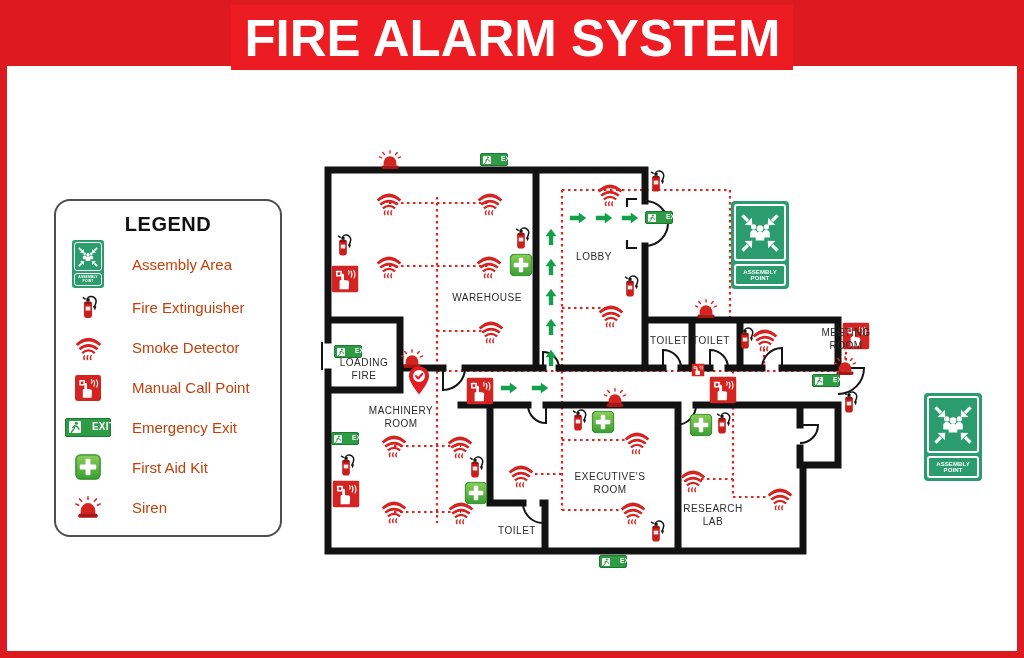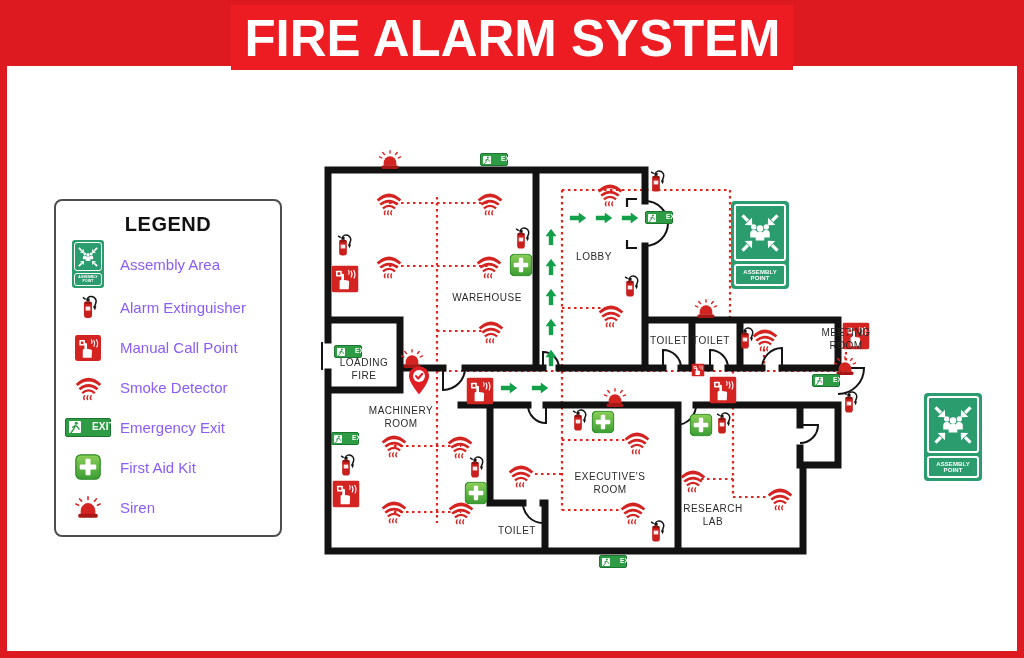--- a/index.html
+++ b/index.html
@@ -5,26 +5,26 @@
   html,body{margin:0;padding:0;background:#ffffff;font-family:"Liberation Sans",sans-serif;}
   .page{position:relative;width:1024px;height:658px;background:#fff;overflow:hidden;}
   .edge{position:absolute;background:#DC1A1F;}
   .edge-l{left:0;top:0;bottom:0;width:7px;}
   .edge-r{right:0;top:0;bottom:0;width:7px;}
   .edge-b{left:0;right:0;bottom:0;height:7px;}
   .banner{position:absolute;left:0;top:0;right:0;height:66px;background:#DC1A1F;}
   .title-box{position:absolute;left:50%;top:5px;transform:translateX(-50%);width:562px;height:65px;background:#ED1B22;display:flex;align-items:center;justify-content:center;}
   .title-box h1{margin:0;color:#fff;font-size:52px;font-weight:bold;letter-spacing:0px;white-space:nowrap;transform:scaleX(.98);}
   
-  .legend{position:absolute;left:54px;top:199px;width:228px;height:338px;background:#fff;border:2px solid #4e4e4e;border-radius:8px;box-sizing:border-box;display:flex;flex-direction:column;padding:6px 10px 8px 10px;}
+  .legend{position:absolute;left:54px;top:199px;width:228px;height:338px;background:#fff;border:2px solid #4e4e4e;border-radius:16px;box-sizing:border-box;display:flex;flex-direction:column;padding:6px 10px 8px 10px;}
   .legend-title{font-size:20px;font-weight:bold;color:#111;text-align:center;letter-spacing:.5px;margin:6px 0 4px;}
   #legend-rows{flex:1;display:flex;flex-direction:column;}
   .legend-row{flex:1;display:flex;align-items:center;gap:10px;}
   .li-cell{width:44px;display:flex;align-items:center;justify-content:center;flex:0 0 auto;}
-  .li-label{font-size:15px;color:#8b5cf6;}
+  .li-label{font-size:15px;color:#c2410c;margin-left:12px;}
   
   #plan{position:absolute;left:0;top:0;pointer-events:none;}
   #label-layer{position:absolute;left:0;top:0;width:1024px;height:658px;pointer-events:none;}
   .room-label{position:absolute;transform:translate(-50%,-50%);font-size:10px;color:#2a2a2a;letter-spacing:.5px;text-align:center;white-space:pre-line;line-height:1.3;}
   
   .exit-sign{position:absolute;display:flex;align-items:center;gap:2px;width:28px;height:13px;background:#2E9B45;border:1px solid #1c7630;border-radius:2px;padding:1px 2px;box-sizing:border-box;}
   .exit-man{background:#fff;width:8px;height:8px;flex:0 0 auto;display:block;border-radius:1px;}
   .exit-man svg{display:block;width:100%;height:100%;}
   .exit-label{color:#fff;font-weight:bold;font-size:6.5px;letter-spacing:.2px;line-height:1;padding-left:8px;}
   .exit-sign.lg{position:static;width:46px;height:19px;gap:3px;padding:2px 3px;}
@@ -336,37 +336,37 @@
             </span>
           </span>
           <span class="li-label">Assembly Area</span>
         </div>
         <div class="legend-row">
           <span class="li-cell">
             <svg width="22" height="32" viewBox="0 0 24 34">
               <use href="#sym-ext"></use>
             </svg>
           </span>
-          <span class="li-label">Alarm Extinguisher</span>
+          <span class="li-label">Fire Extinguisher</span>
+        </div>
+        <div class="legend-row">
+          <span class="li-cell">
+            <svg width="31" height="27" viewBox="0 0 28 24">
+              <use href="#sym-smoke"></use>
+            </svg>
+          </span>
+          <span class="li-label">Smoke Detector</span>
         </div>
         <div class="legend-row">
           <span class="li-cell">
             <svg width="26" height="26" viewBox="0 0 24 24">
               <use href="#sym-callpoint"></use>
             </svg>
           </span>
           <span class="li-label">Manual Call Point</span>
-        </div>
-        <div class="legend-row">
-          <span class="li-cell">
-            <svg width="31" height="27" viewBox="0 0 28 24">
-              <use href="#sym-smoke"></use>
-            </svg>
-          </span>
-          <span class="li-label">Smoke Detector</span>
         </div>
         <div class="legend-row">
           <span class="li-cell">
             <span class="exit-sign lg">
               <span class="exit-man">
                 <svg viewBox="0 0 10 10">
                   <use href="#sym-man"></use>
                 </svg>
               </span>
               <span class="exit-label">EXIT</span>

